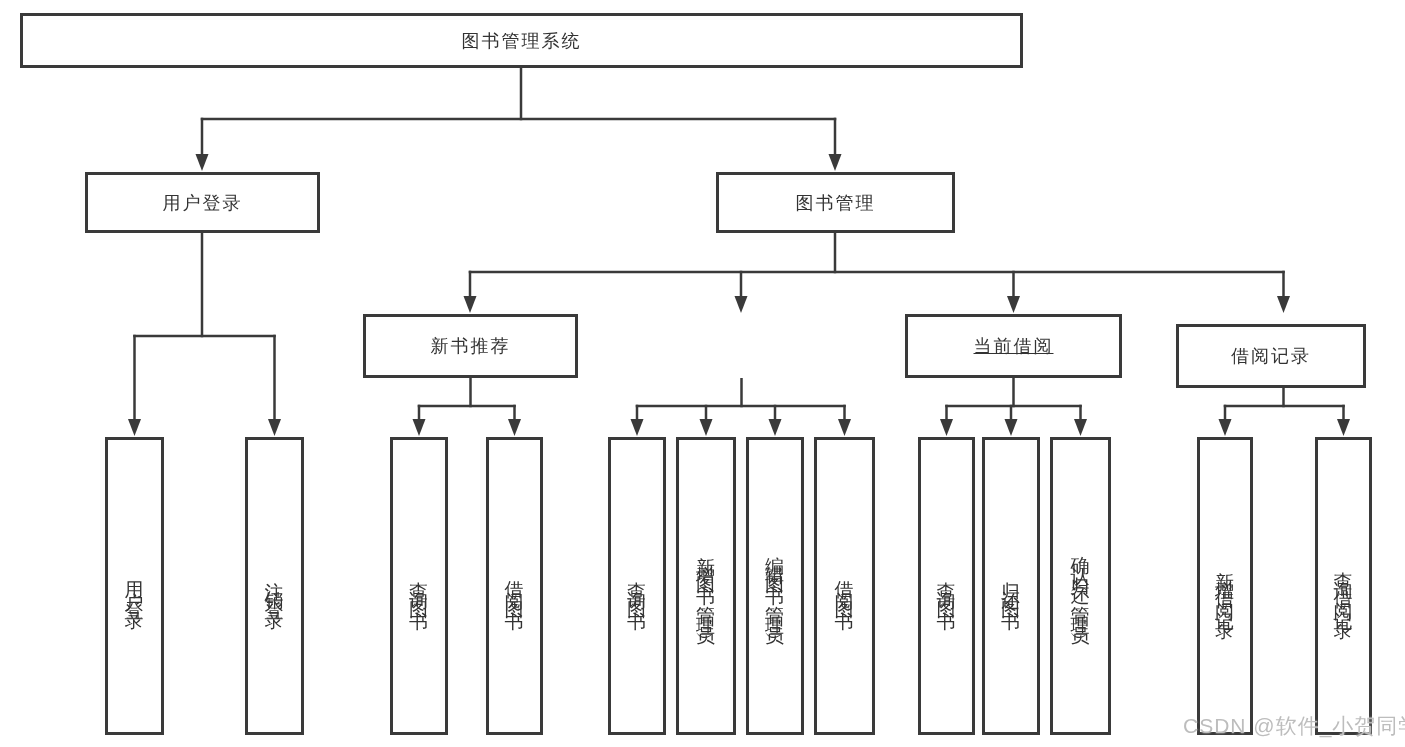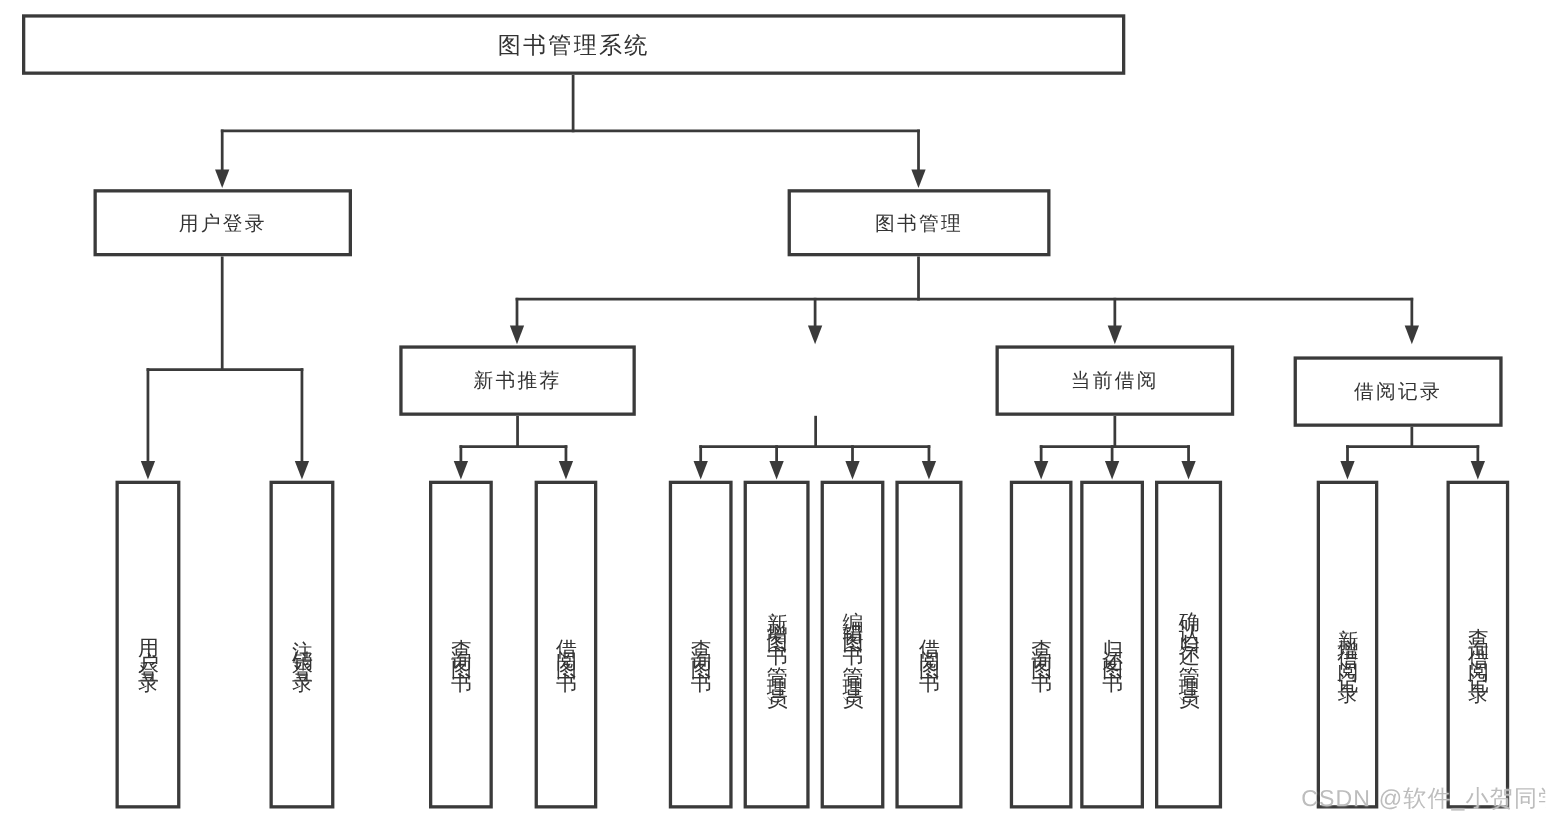--- a/index.html
+++ b/index.html
@@ -32,21 +32,21 @@
     color:#333333;
     font-size:19px;
     z-index:2;
   }
   .vnode span{
     writing-mode:vertical-rl;
     text-orientation:mixed;
     letter-spacing:10px;
     line-height:1;
   }
-  .root-node{font-size:21px;align-items:center;}
+  .root-node{font-size:18px;align-items:center;}
   .watermark{
     position:absolute;
     left:1183px;top:712px;
     font-size:21px;
     color:#bdbdbd;
     letter-spacing:1px;
     z-index:3;
     text-shadow:0 0 2px #ffffff;
     white-space:nowrap;
   }
@@ -132,21 +132,21 @@
   <div class="node" style="left:85px;top:172px;width:235px;height:61px;">
     <span>用户登录</span>
   </div>
   <div class="node" style="left:716px;top:172px;width:239px;height:61px;">
     <span>图书管理</span>
   </div>
 
   <div class="node" style="left:363px;top:314px;width:215px;height:64px;">
     <span>新书推荐</span>
   </div>
-  <div class="node" style="left:905px;top:314px;width:217px;height:64px;">
+  <div class="node" style="left:905px;top:314px;width:217px;height:64px;text-decoration:underline;">
     <span>当前借阅</span>
   </div>
   <div class="node" style="left:1176px;top:324px;width:190px;height:64px;">
     <span>借阅记录</span>
   </div>
 
   <div class="vnode" style="left:105px;top:437px;width:59px;height:298px;">
     <span>用户登录</span>
   </div>
   <div class="vnode" style="left:245px;top:437px;width:59px;height:298px;">

